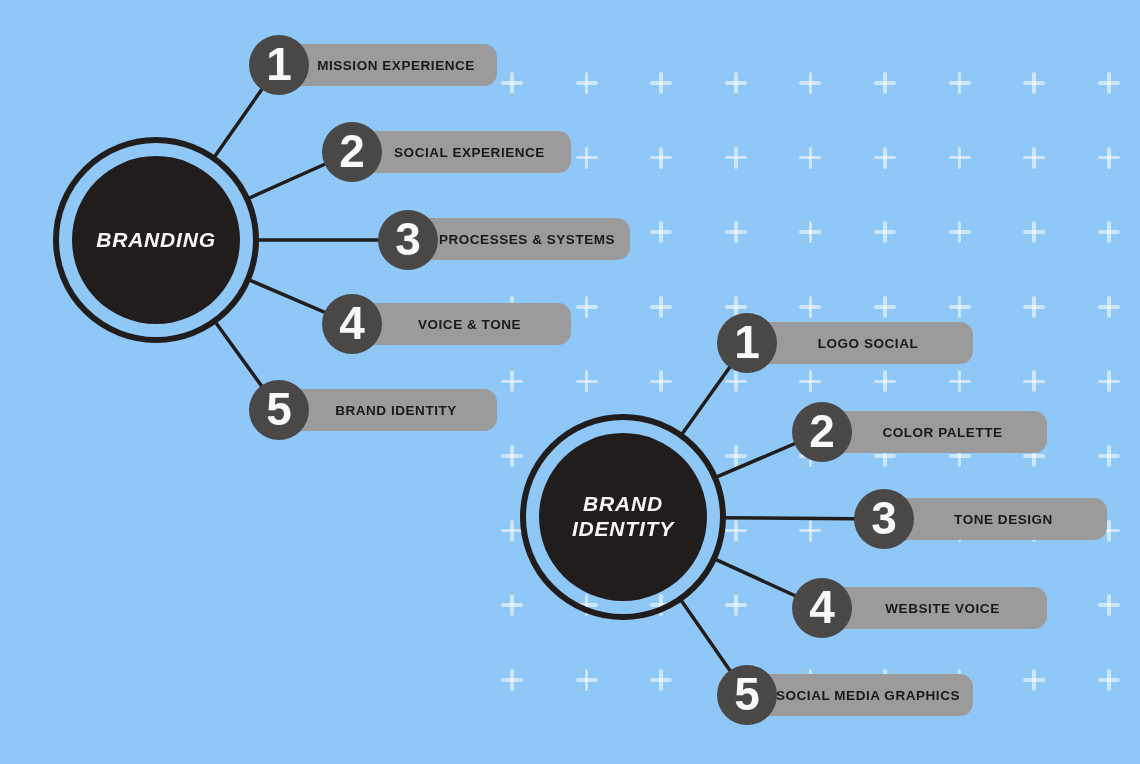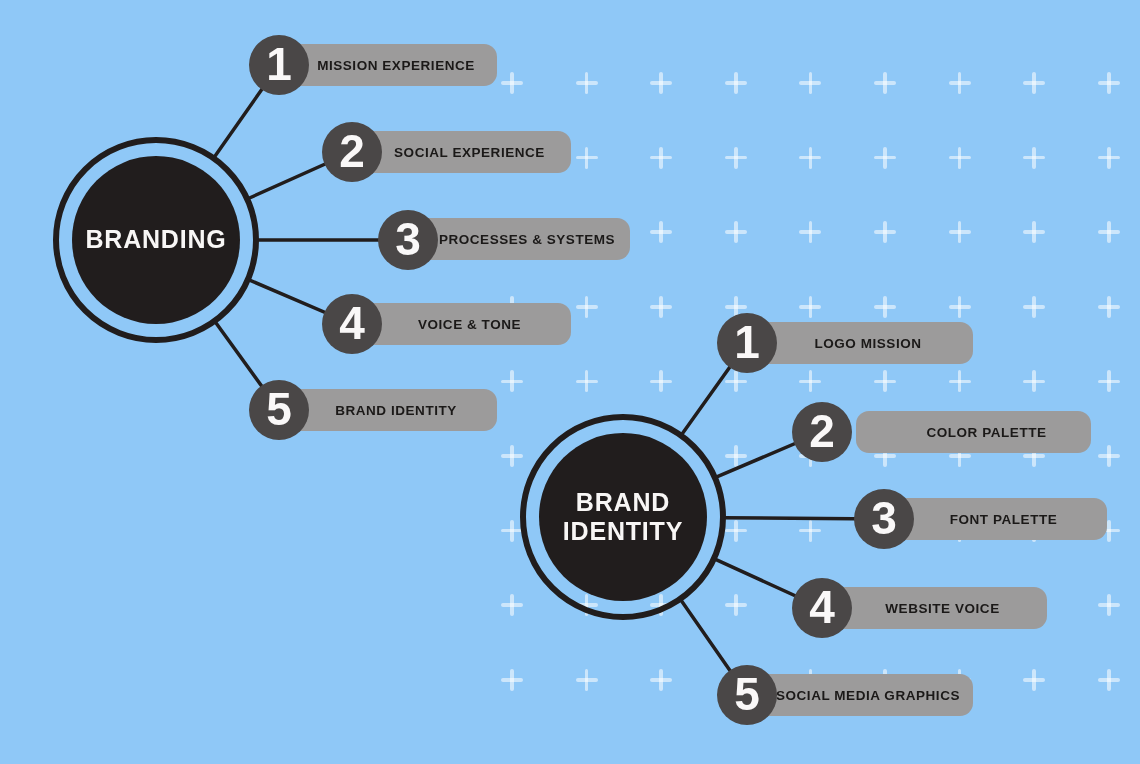--- a/index.html
+++ b/index.html
@@ -16,22 +16,22 @@
     background:var(--plus,rgba(255,255,255,.55));border-radius:2px;}
   .plus::after{content:"";position:absolute;left:9.25px;top:0;width:3.5px;height:22px;
     background:var(--plus,rgba(255,255,255,.55));border-radius:2px;}
   
   #lines{position:absolute;left:0;top:0;width:1140px;height:764px;pointer-events:none;}
   
   .hub-ring{position:absolute;border-radius:50%;box-sizing:border-box;
     border:6px solid var(--dark,#211D1D);width:206px;height:206px;background:transparent;}
   .hub-circle{position:absolute;width:168px;height:168px;border-radius:50%;
     background:var(--dark,#211D1D);display:flex;align-items:center;justify-content:center;text-align:center;}
-  .hub-title{color:var(--hub-text,#F8F6F5);font-weight:700;font-size:25px;
-    letter-spacing:.8px;line-height:1.18;padding:0 22px;}
+  .hub-title{color:var(--hub-text,#F8F6F5);font-weight:700;font-size:21px;
+    letter-spacing:.8px;line-height:1.18;padding:0 22px;font-style:italic;}
   
   .topic-bar{position:absolute;height:42px;border-radius:13px;background:var(--bar,#9C9B9B);
     display:flex;align-items:center;justify-content:center;box-sizing:border-box;
     padding-left:34px;padding-right:8px;}
   .topic-label{color:var(--bar-text,#1B1918);font-weight:700;font-size:13.5px;
     letter-spacing:.55px;white-space:nowrap;}
   
   .number-badge{position:absolute;width:60px;height:60px;border-radius:50%;
     background:var(--numbg,#4A4747);display:flex;align-items:center;justify-content:center;}
   .number-label{color:var(--num-text,#FAF8F8);font-weight:700;font-size:46px;line-height:1;
@@ -169,33 +169,33 @@
         <span class="topic-label">BRAND IDENTITY</span>
       </div>
       <div class="number-badge" style="left: 249px; top: 380px;">
         <span class="number-label">5</span>
       </div>
       <div class="hub-ring" style="left: 520px; top: 414px;"></div>
       <div class="hub-circle" style="left: 539px; top: 433px;">
         <span class="hub-title">BRAND IDENTITY</span>
       </div>
       <div class="topic-bar" style="left: 737px; top: 322px; width: 236px;">
-        <span class="topic-label">LOGO MISSION</span>
+        <span class="topic-label">LOGO SOCIAL</span>
       </div>
       <div class="number-badge" style="left: 717px; top: 313px;">
         <span class="number-label">1</span>
       </div>
-      <div class="topic-bar" style="left: 856px; top: 411px; width: 235px;">
+      <div class="topic-bar" style="left: 812px; top: 411px; width: 235px;">
         <span class="topic-label">COLOR PALETTE</span>
       </div>
       <div class="number-badge" style="left: 792px; top: 402px;">
         <span class="number-label">2</span>
       </div>
       <div class="topic-bar" style="left: 874px; top: 498px; width: 233px;">
-        <span class="topic-label">FONT PALETTE</span>
+        <span class="topic-label">TONE DESIGN</span>
       </div>
       <div class="number-badge" style="left: 854px; top: 489px;">
         <span class="number-label">3</span>
       </div>
       <div class="topic-bar" style="left: 812px; top: 587px; width: 235px;">
         <span class="topic-label">WEBSITE VOICE</span>
       </div>
       <div class="number-badge" style="left: 792px; top: 578px;">
         <span class="number-label">4</span>
       </div>

